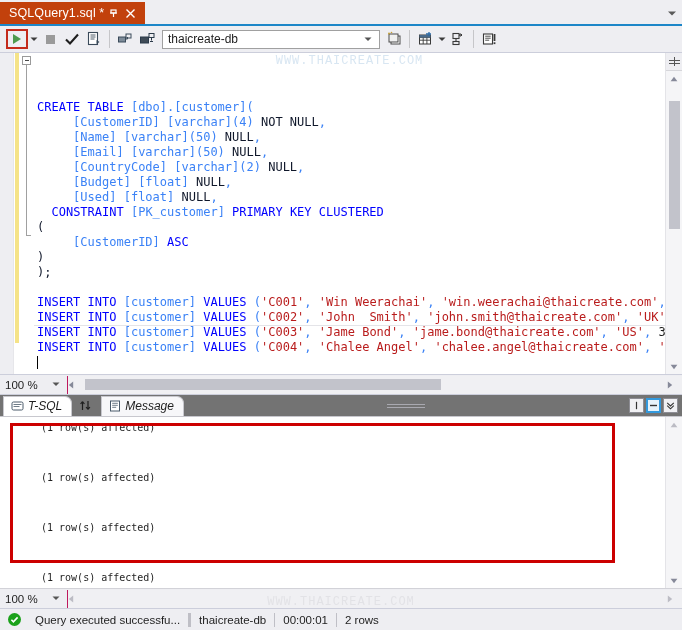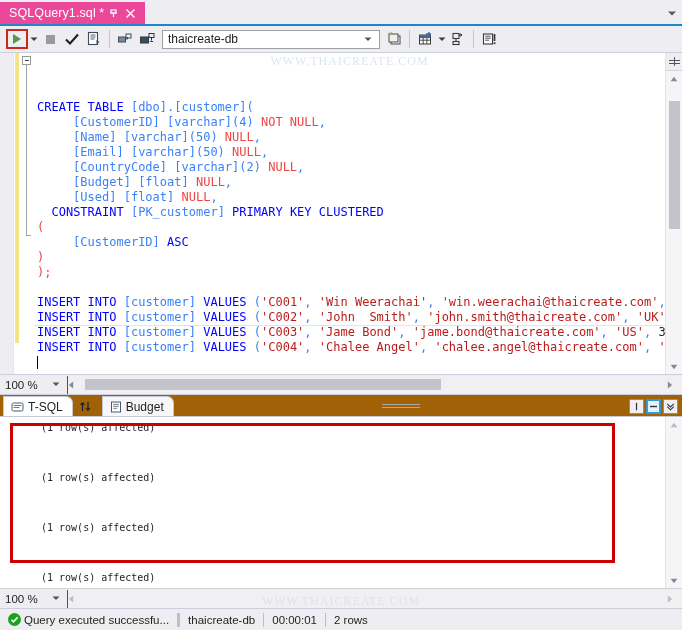--- a/index.html
+++ b/index.html
@@ -30,21 +30,21 @@
     height: 24px;
     background: #eeeef2;
     position: relative;
     display: flex;
     align-items: flex-end;
     border-bottom: 2px solid #1c86c8;
     flex: 0 0 auto;
   }
   .doc-tab {
     height: 22px;
-    background: #ec4899;
+    background: #c2410c;
     color: #ffffff;
     display: flex;
     align-items: center;
     padding: 0 6px 0 9px;
     font-size: 12.5px;
     letter-spacing: .1px;
     gap: 2px;
     box-sizing: border-box;
   }
   .doc-tab .tab-title {
@@ -236,21 +236,21 @@
     line-height: 15px;
     padding-top: 2px;
     white-space: pre;
   }
   .code-line {
     height: 15px;
     white-space: pre;
     padding-left: 3px;
   }
   .kw   { color: #0000ff; }
-  .gray { color: #ef4444; text-align: right; }
+  .gray { color: #0f172a; text-align: right; }
   .str  { color: #b91c1c; }
   .num  { color: #1e1e1e; }
   .plain{ color: #3b82f6; }
   .caret-line {
     position: relative;
   }
   .caret-line::before {
     content: "";
     position: absolute;
     left: 3px;
@@ -375,27 +375,28 @@
   .hs-thumb {
     position: absolute;
     top: 1px;
     height: 11px;
     background: #c2c3cb;
   }
 
   
   .res-tabbar {
     height: 22px;
-    background: #a16207;
-    display: flex;
-    align-items: flex-end;
+    background: #737373;
+    display: flex;
+    align-items: center;
     flex: 0 0 auto;
     position: relative;
     border-bottom: 1px solid #c8c8ce;
     box-sizing: border-box;
+    font-style: italic;
   }
   .res-tab {
     height: 20px;
     display: flex;
     align-items: center;
     gap: 4px;
     padding: 0 9px 0 7px;
     font-size: 12px;
     color: #1e1e1e;
     background: #ffffff;
@@ -508,21 +509,21 @@
     box-sizing: border-box;
   }
   .watermark {
     position: absolute;
     left: 0; right: 0;
     bottom: 0px;
     text-align: center;
     font-size: 12px;
     letter-spacing: 1px;
     color: #e2e2e6;
-    font-family: Liberation Serif, serif;
+    font-family: Liberation Mono, monospace;
     pointer-events: none;
   }
   .watermark.top {
     top: 1px;
     bottom: auto;
     color: #d8e6f2;
   }
 
   
   .msg-footer {
@@ -545,21 +546,21 @@
     align-items: center;
     flex: 0 0 auto;
     font-size: 11.5px;
     color: #1e1e1e;
     box-sizing: border-box;
     position: relative;
   }
   .st-item {
     display: flex;
     align-items: center;
-    gap: 3px;
+    gap: 14px;
     padding: 0 8px;
     height: 22px;
     white-space: nowrap;
   }
   .st-sep {
     width: 1px;
     height: 14px;
     background: #bfbfc6;
   }
   .ok-dot {
@@ -785,21 +786,21 @@
         <path d="M9 2 V10.5 M9 10.5 L7.1 8 M9 10.5 L10.9 8" stroke="#1e1e1e" stroke-width="1.2" fill="none"></path>
       </svg>
     </div>
     <div class="res-tab slanted inactive">
       <span>
         <svg class="icon-svg" width="12" height="12" viewBox="0 0 12 12">
           <rect x="1.5" y="1" width="9" height="10" fill="#ffffff" stroke="#4a5a6a" stroke-width="1"></rect>
           <path d="M3.2 3.3 h5.6 M3.2 5.3 h5.6 M3.2 7.3 h4" stroke="#4a5a6a" stroke-width="0.8"></path>
         </svg>
       </span>
-      <span>Budget</span>
+      <span>Message</span>
     </div>
     <div class="res-grow">
       <div class="grip"></div>
     </div>
     <div class="panel-btns">
       <div class="pbtn">
         <svg class="icon-svg" width="9" height="9" viewBox="0 0 9 9">
             <path d="M4.5 0.8 V8.2" stroke="#333" stroke-width="1.2"></path>
           </svg>
       </div>

